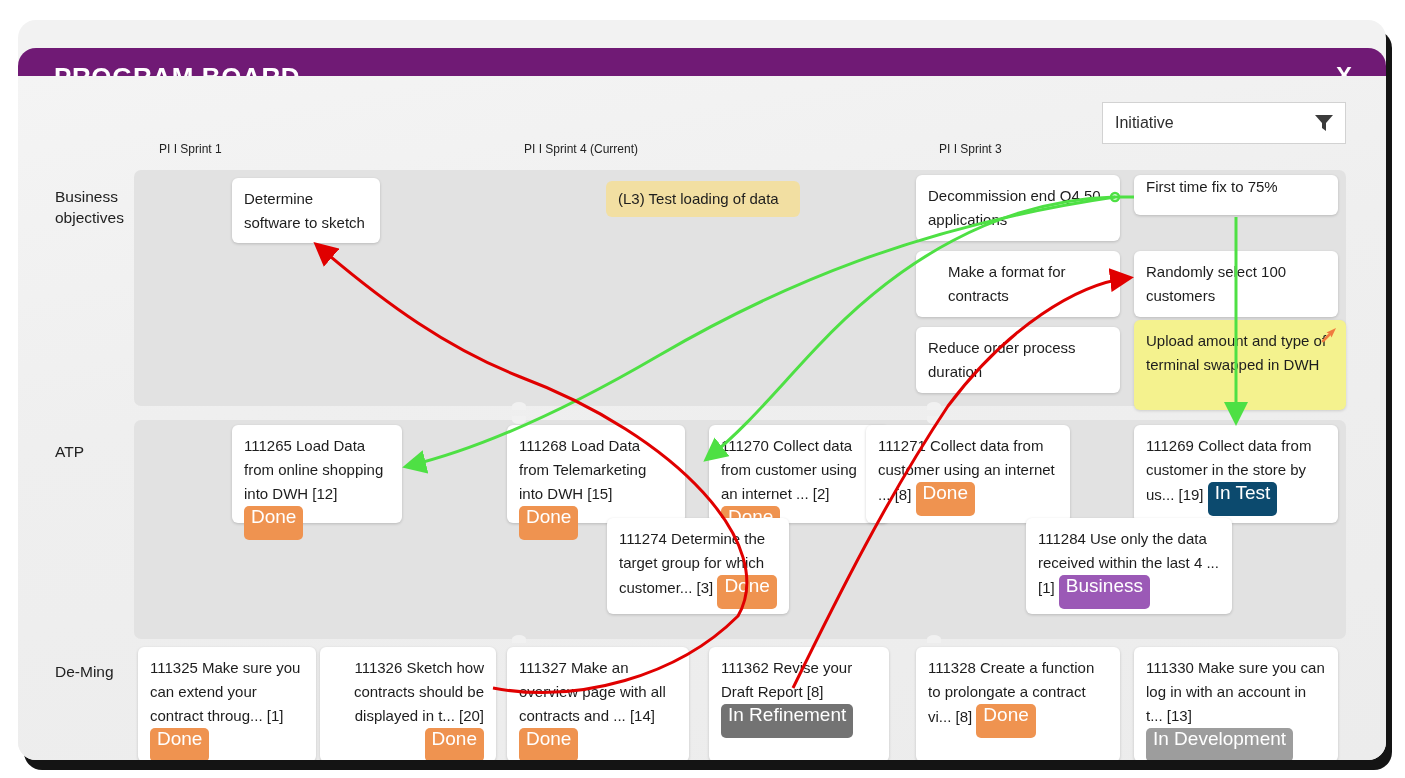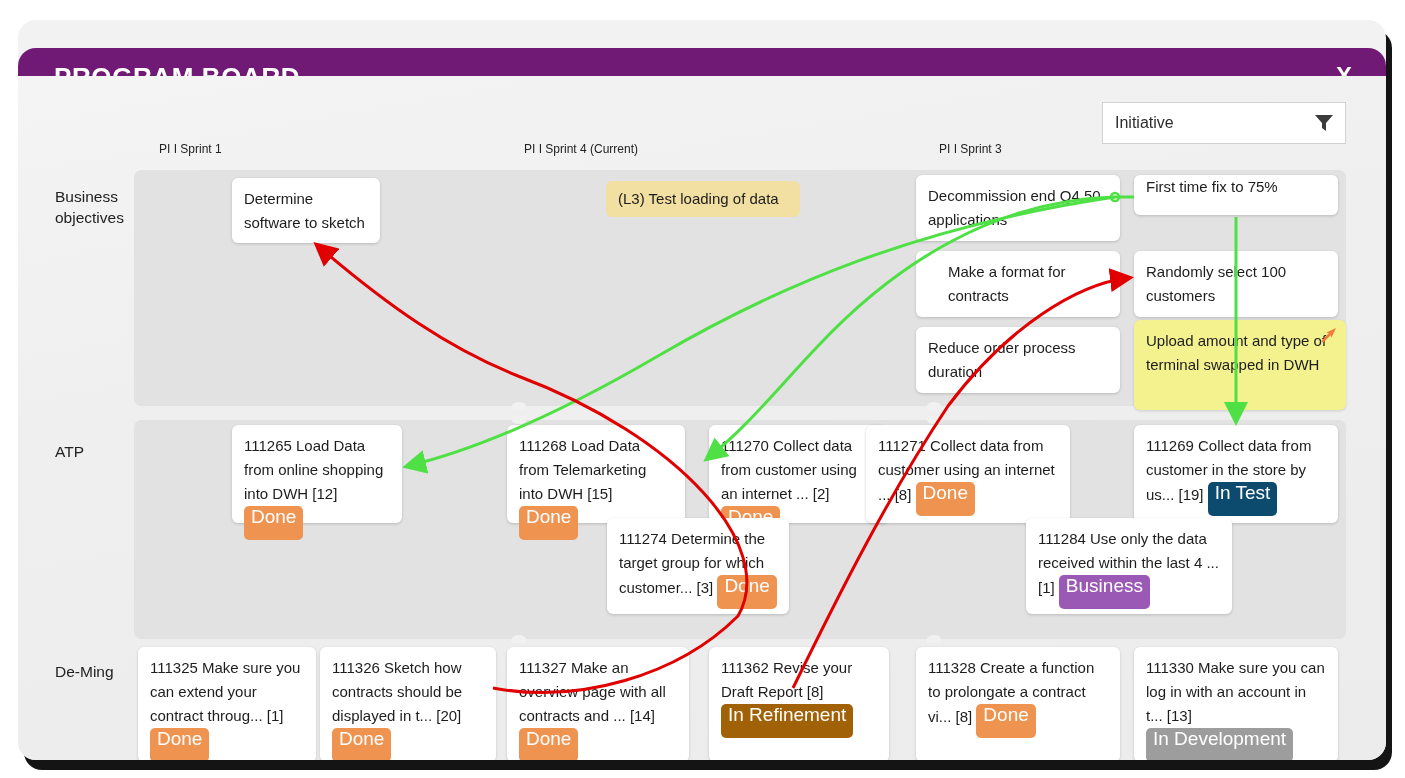--- a/index.html
+++ b/index.html
@@ -251,33 +251,33 @@
     <div class="card" style="left:1008px; top:442px; width:206px; height:96px;">
       <span>111284 Use only the data received within the last 4 ... [1]</span>
       <span class="badge" style="background:#9b59b6">Business</span>
     </div>
 
     <div class="card" style="left:120px; top:571px; width:178px; height:115px;">
       <span>111325 Make sure you can extend your contract throug... [1]</span>
       <span class="badge" style="background:#ef9350">Done</span>
     </div>
 
-    <div class="card" style="left:302px; top:571px; width:176px; height:115px;">
+    <div class="card" style="left:302px; top:571px; width:176px; height:115px;text-align:right;">
       <span>111326 Sketch how contracts should be displayed in t... [20]</span>
       <span class="badge" style="background:#ef9350">Done</span>
     </div>
 
     <div class="card" style="left:489px; top:571px; width:182px; height:115px;">
       <span>111327 Make an overview page with all contracts and ... [14]</span>
       <span class="badge" style="background:#ef9350">Done</span>
     </div>
 
     <div class="card" style="left:691px; top:571px; width:180px; height:115px;">
       <span>111362 Revise your Draft Report [8]</span>
-      <span class="badge" style="background:#a16207">In Refinement</span>
+      <span class="badge" style="background:#737373">In Refinement</span>
     </div>
 
     <div class="card" style="left:898px; top:571px; width:204px; height:115px;">
       <span>111328 Create a function to prolongate a contract vi... [8]</span>
       <span class="badge" style="background:#ef9350">Done</span>
     </div>
 
     <div class="card" style="left:1116px; top:571px; width:204px; height:115px;">
       <span>111330 Make sure you can log in with an account in t... [13]</span>
       <span class="badge" style="background:#9d9d9d">In Development</span>

